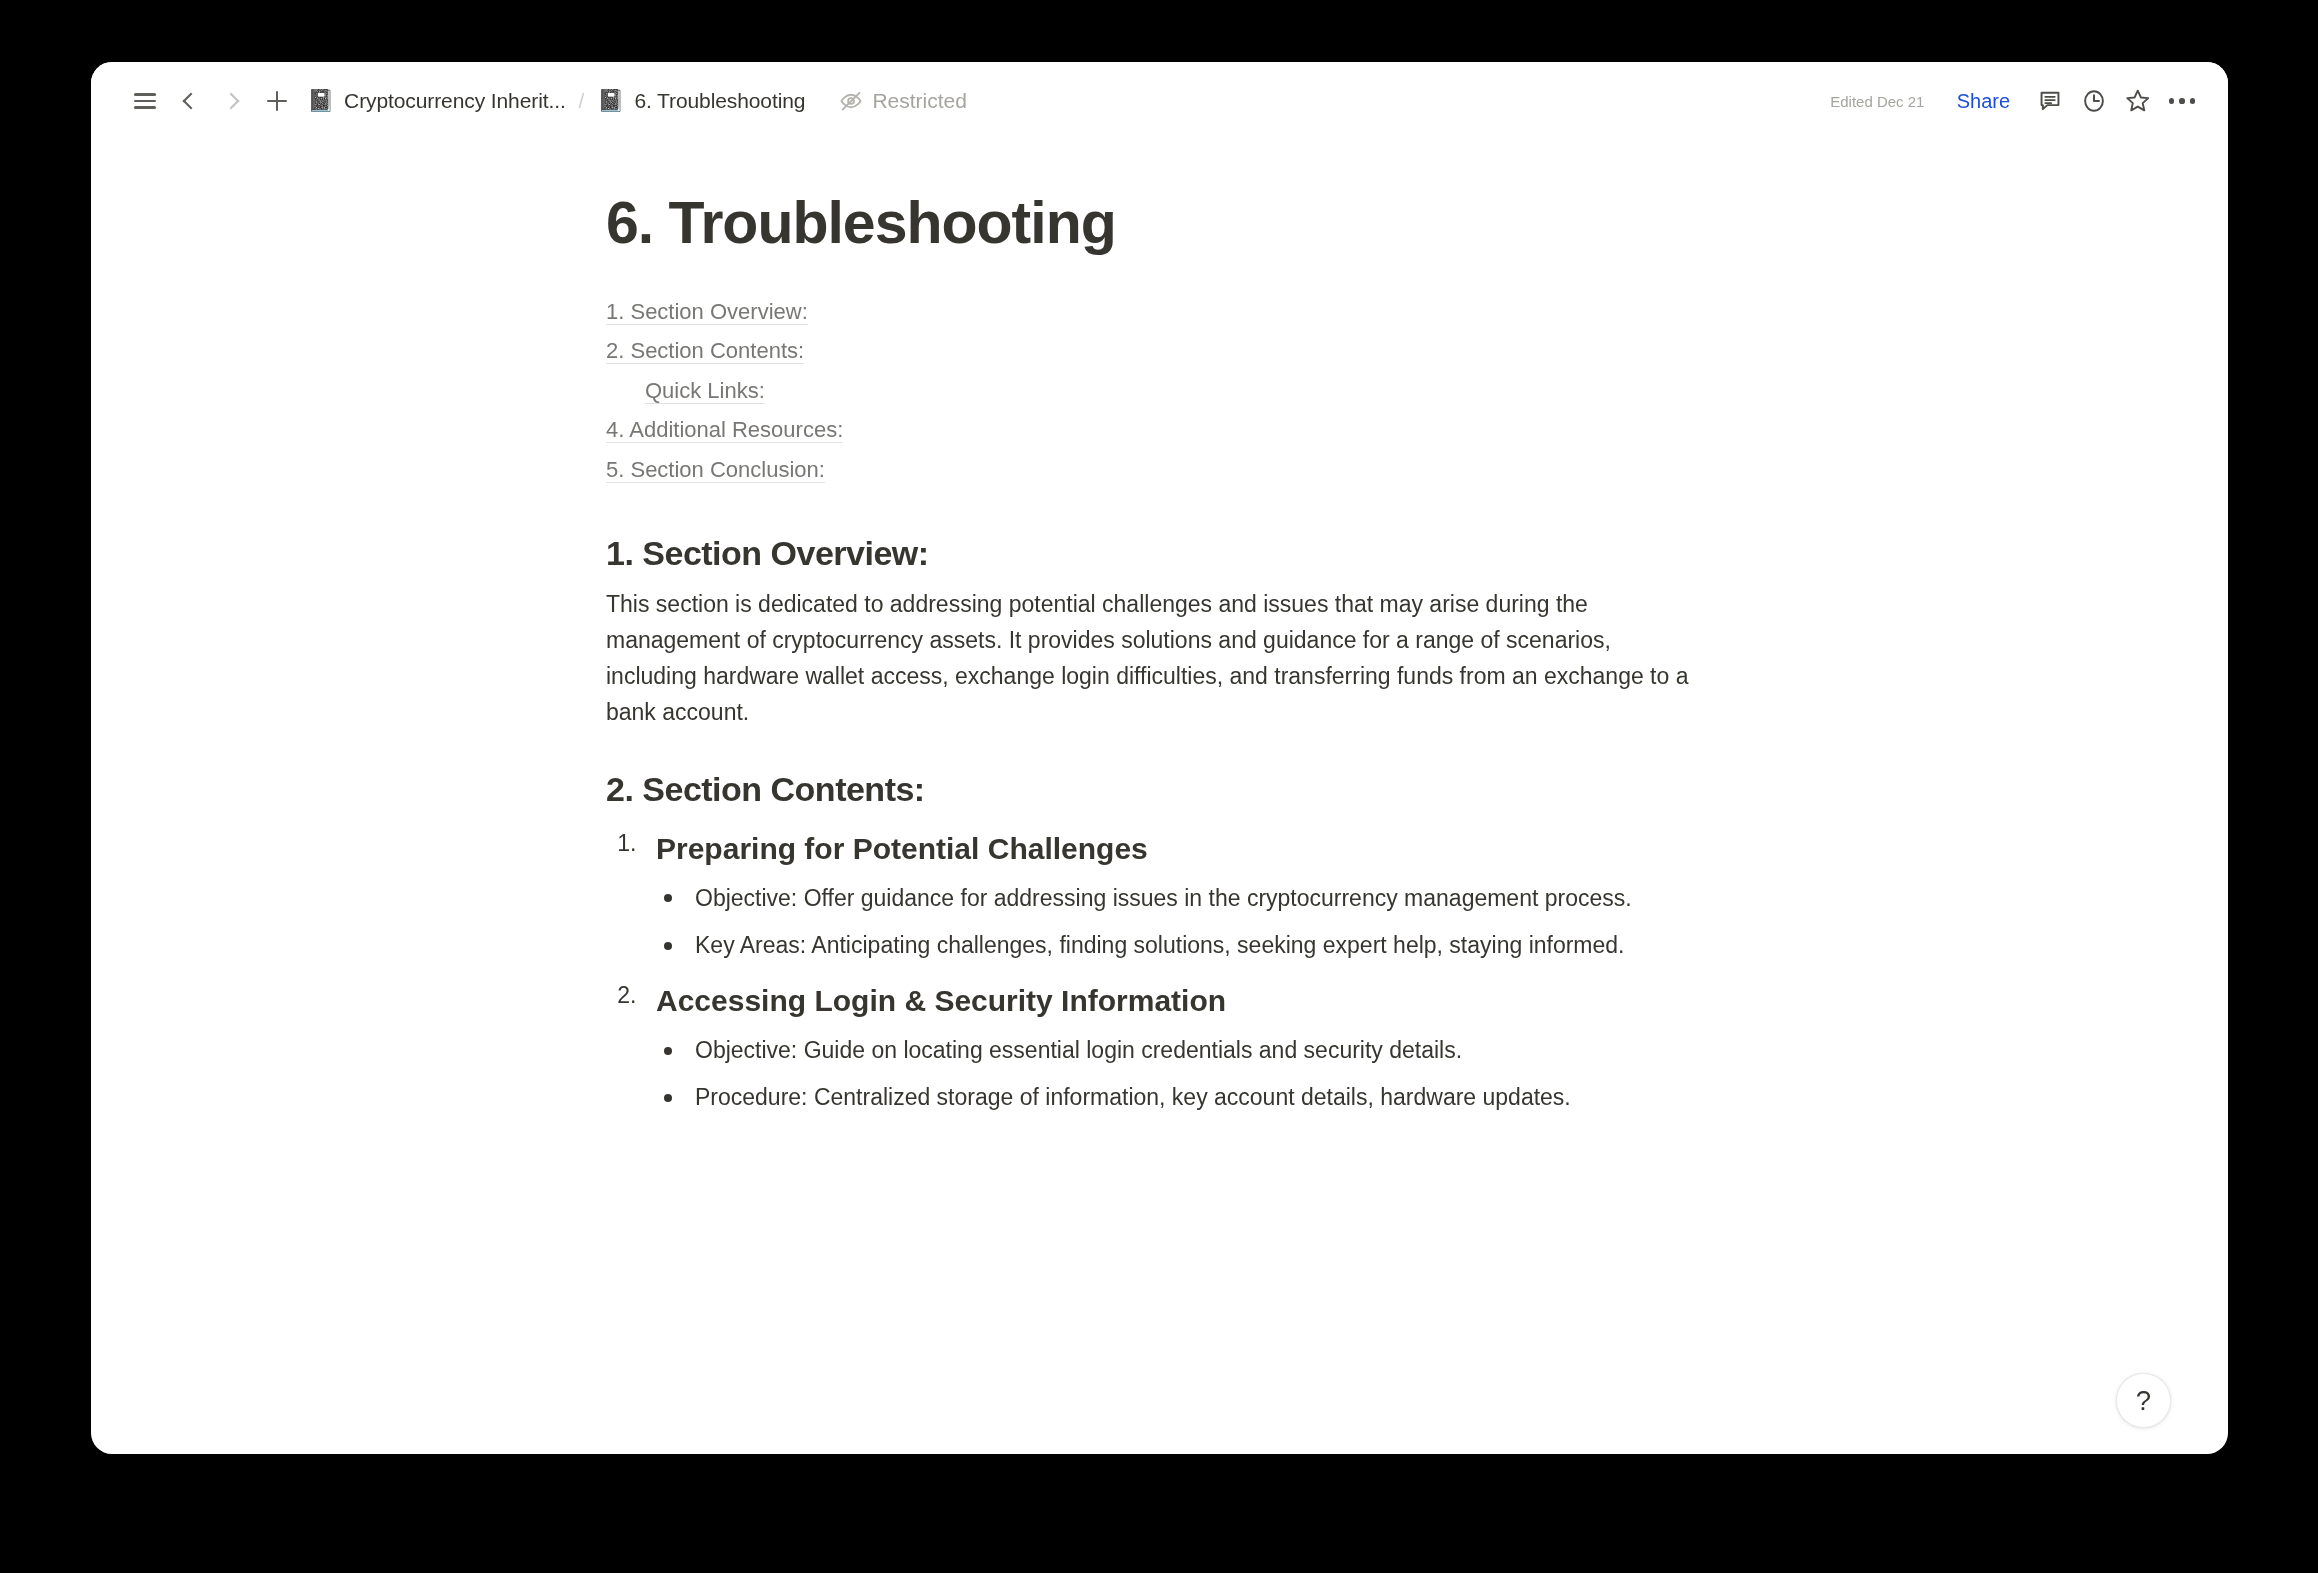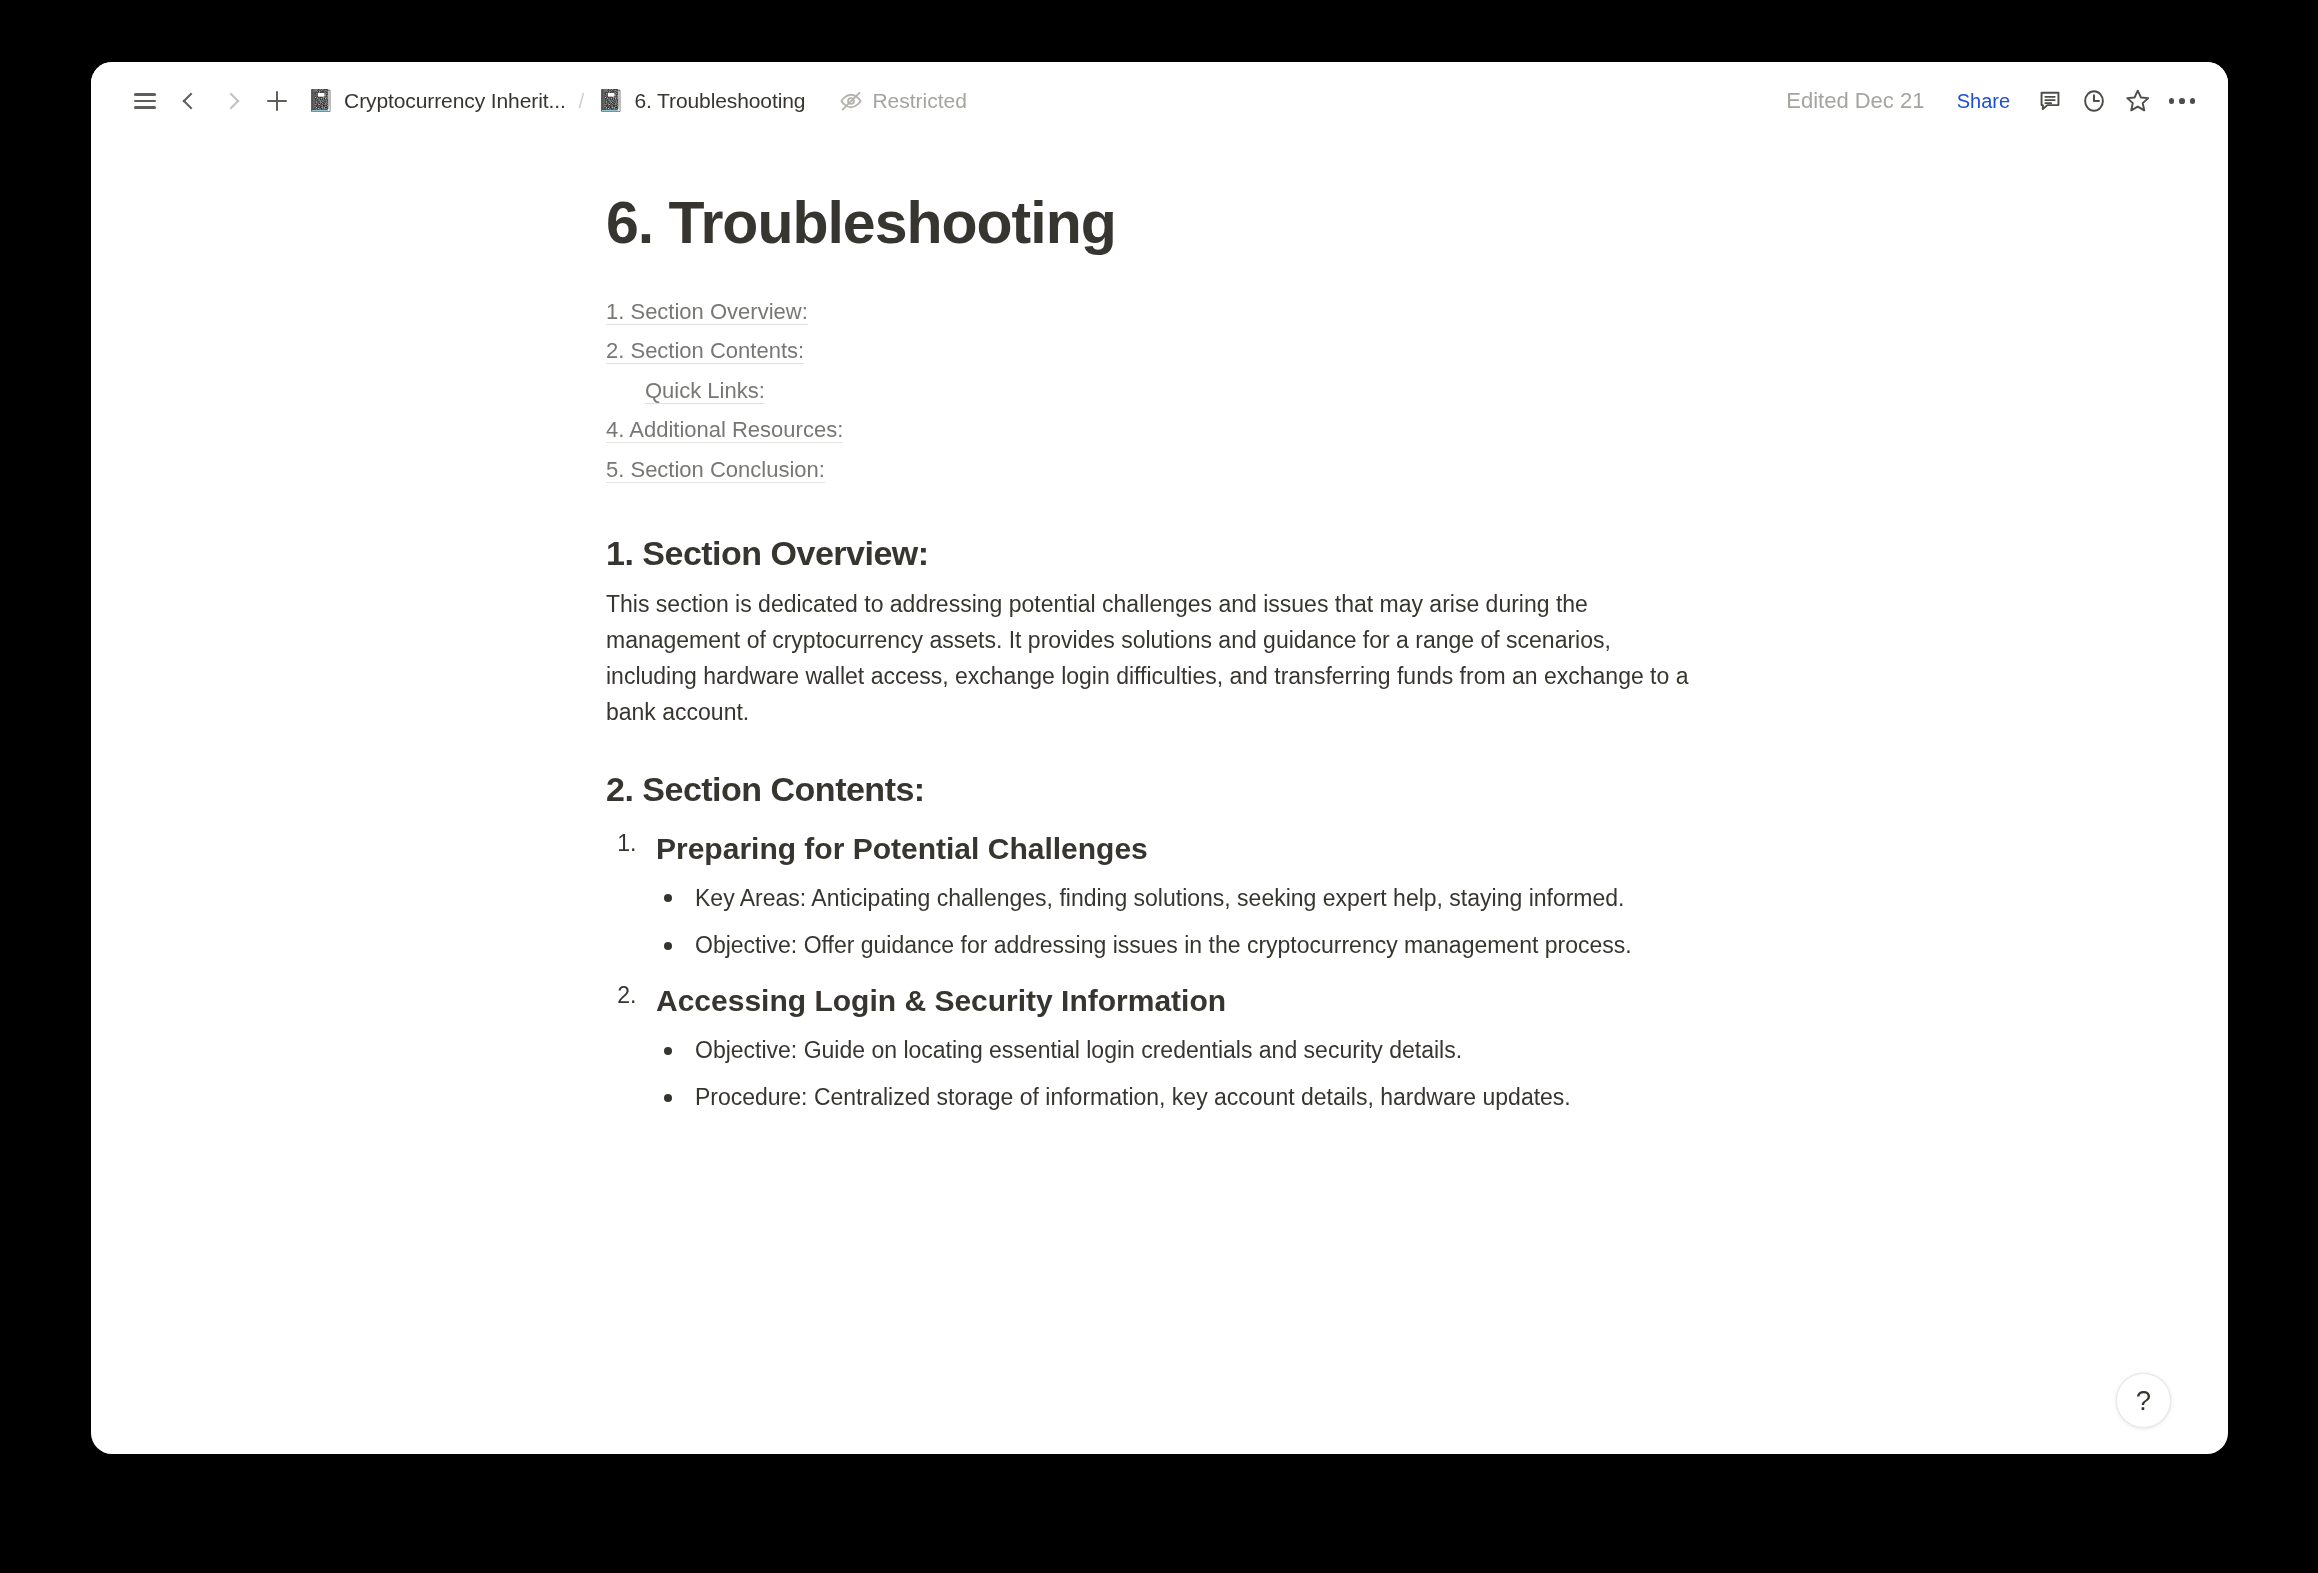--- a/index.html
+++ b/index.html
@@ -132,21 +132,21 @@
     cursor: pointer;
     flex: 0 0 auto;
   }
   .restricted-label {
     font-size: 21px;
     color: #a5a49f;
     white-space: nowrap;
   }
 
   .edited-label {
-    font-size: 22px;
+    font-size: 15px;
     color: #a5a49f;
     padding: 6.5px 11.3px;
     border-radius: 5.7px;
     cursor: pointer;
     white-space: nowrap;
   }
 
   .share-btn {
     font-size: 20px;
     color: #1d4ed8;
@@ -431,25 +431,25 @@
 
       <ol class="numlist">
 
         <li class="num-item">
           <span class="num-marker">1.</span>
           <span class="num-text">Preparing for Potential Challenges</span>
         </li>
         <ul class="bullist">
           <li class="bul-item">
             <span class="bul-dot"></span>
-            <span class="bul-text">Key Areas: Anticipating challenges, finding solutions, seeking expert help, staying informed.</span>
+            <span class="bul-text">Objective: Offer guidance for addressing issues in the cryptocurrency management process.</span>
           </li>
           <li class="bul-item">
             <span class="bul-dot"></span>
-            <span class="bul-text">Objective: Offer guidance for addressing issues in the cryptocurrency management process.</span>
+            <span class="bul-text">Key Areas: Anticipating challenges, finding solutions, seeking expert help, staying informed.</span>
           </li>
         </ul>
 
         <li class="num-item">
           <span class="num-marker">2.</span>
           <span class="num-text">Accessing Login &amp; Security Information</span>
         </li>
         <ul class="bullist">
           <li class="bul-item">
             <span class="bul-dot"></span>

